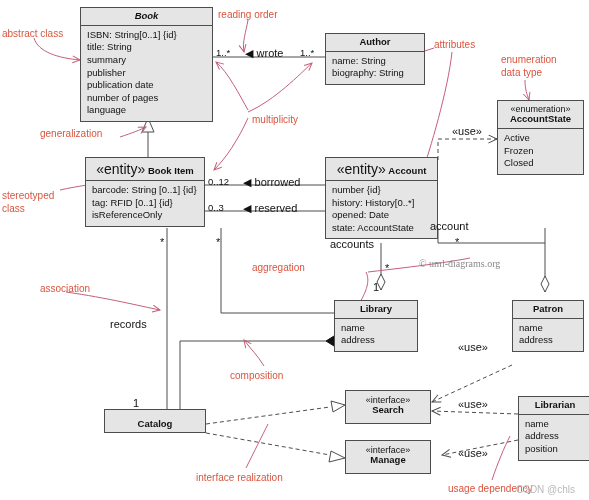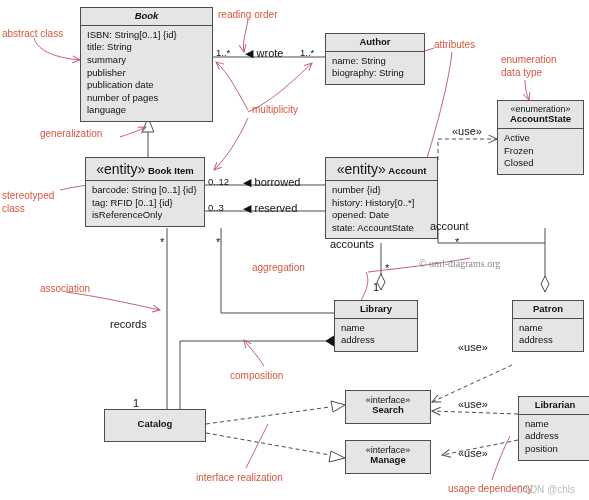--- a/index.html
+++ b/index.html
@@ -260,21 +260,21 @@
     <div class="cls-head">
       <span class="cls-name">Librarian</span>
     </div>
     <div class="cls-attrs">
       <div>name</div>
       <div>address</div>
       <div>position</div>
     </div>
   </div>
 
-  <div class="uml-class" style="left:104px; top:409px; width:102px; height:33px;">
+  <div class="uml-class" style="left:104px; top:409px; width:102px; height:24px;">
     <div class="cls-head noline" style="padding-top:9px;">
       <span class="cls-name">Catalog</span>
     </div>
   </div>
 
   <div class="uml-class" style="left:345px; top:390px; width:86px; height:34px;">
     <div class="cls-head noline" style="padding-top:4px;">
       <span class="stereo-block">«interface»</span>
       <span class="cls-name">Search</span>
     </div>
@@ -322,21 +322,21 @@
   <div class="lbl" style="left:458px; top:447px;">«use»</div>
 
   <div class="note" style="left:2px; top:28px;">abstract class</div>
   <div class="note" style="left:218px; top:9px;">reading order</div>
   <div class="note" style="left:434px; top:39px;">attributes</div>
   <div class="note" style="left:501px; top:54px;">
     <div>enumeration</div>
     <div>data type</div>
   </div>
   <div class="note" style="left:40px; top:128px;">generalization</div>
-  <div class="note" style="left:252px; top:104px;">multiplicity</div>
+  <div class="note" style="left:252px; top:114px;">multiplicity</div>
   <div class="note" style="left:2px; top:190px;">
     <div>stereotyped</div>
     <div>class</div>
   </div>
   <div class="note" style="left:40px; top:283px;">association</div>
   <div class="note" style="left:252px; top:262px;">aggregation</div>
   <div class="note" style="left:230px; top:370px;">composition</div>
   <div class="note" style="left:196px; top:472px;">interface realization</div>
   <div class="note" style="left:448px; top:483px;">usage dependency</div>
 

